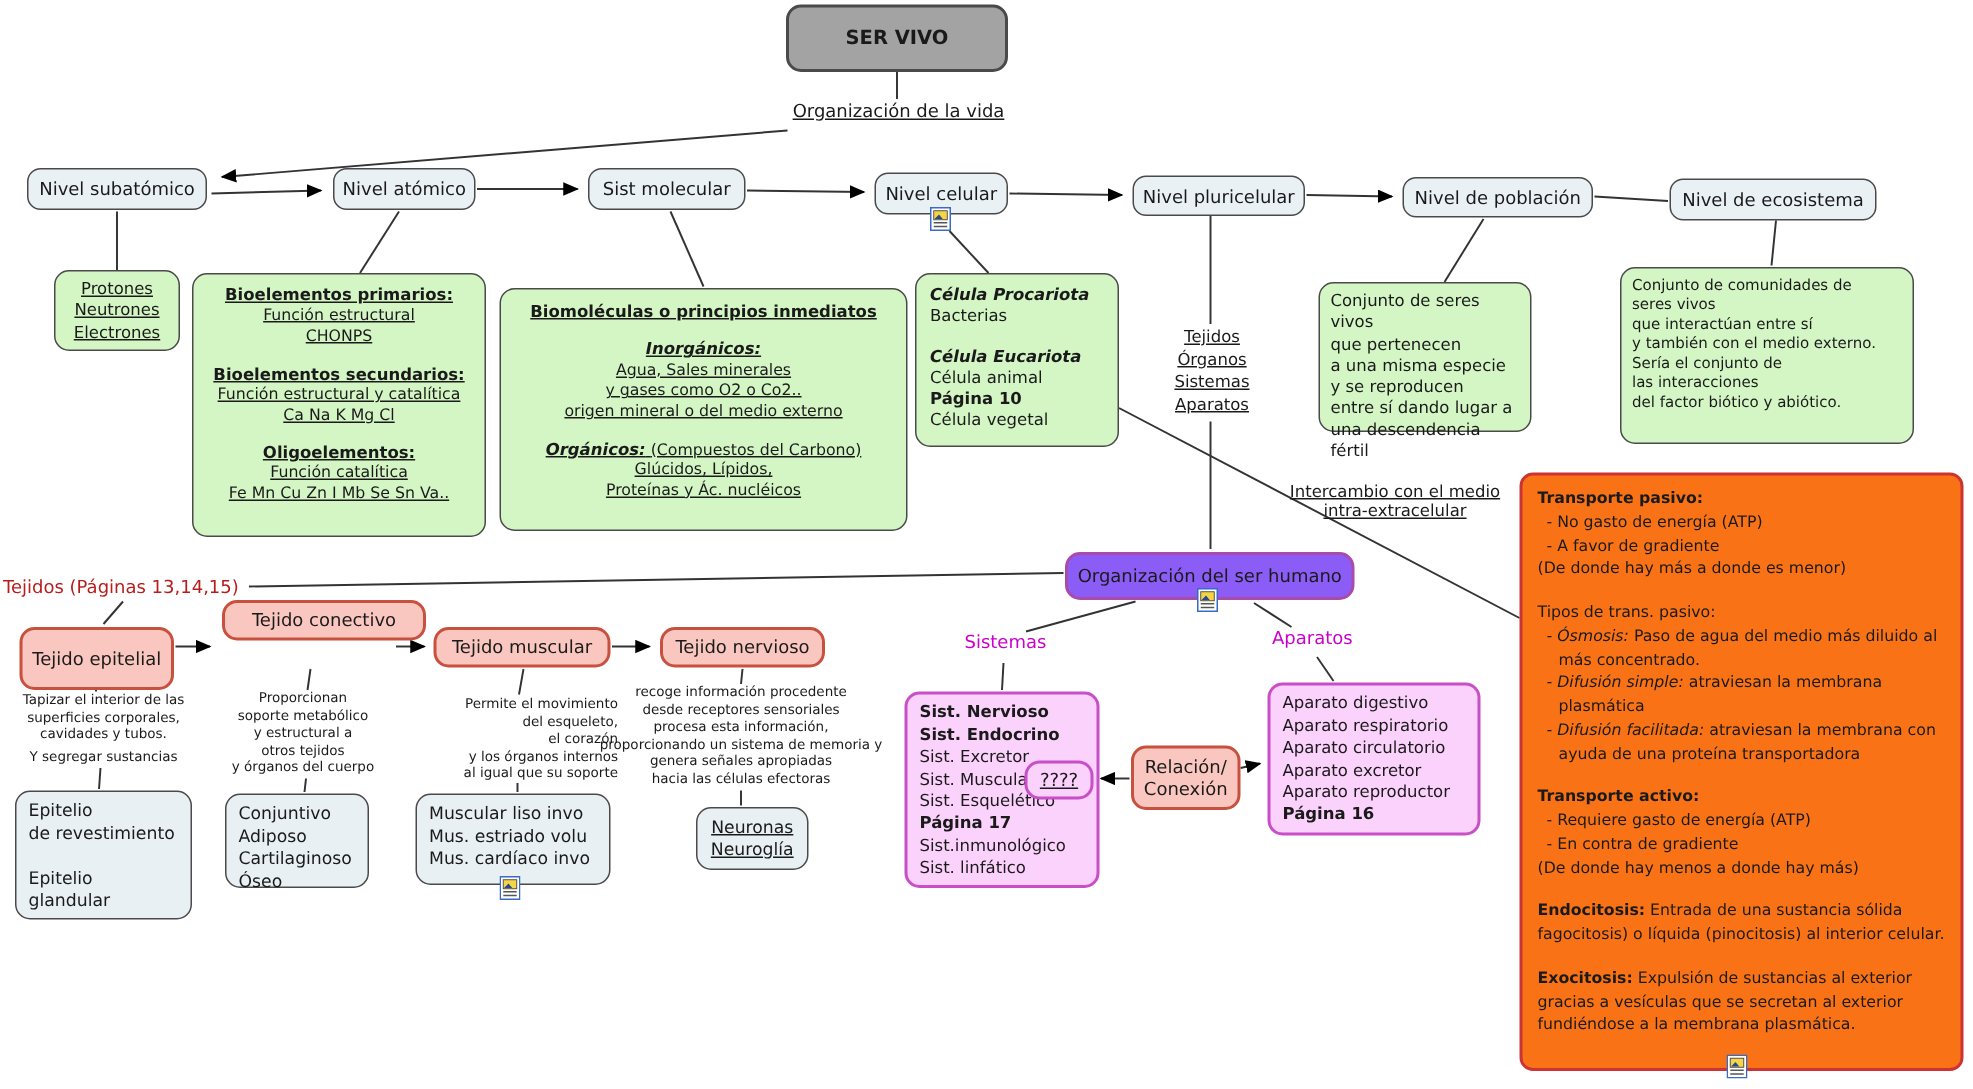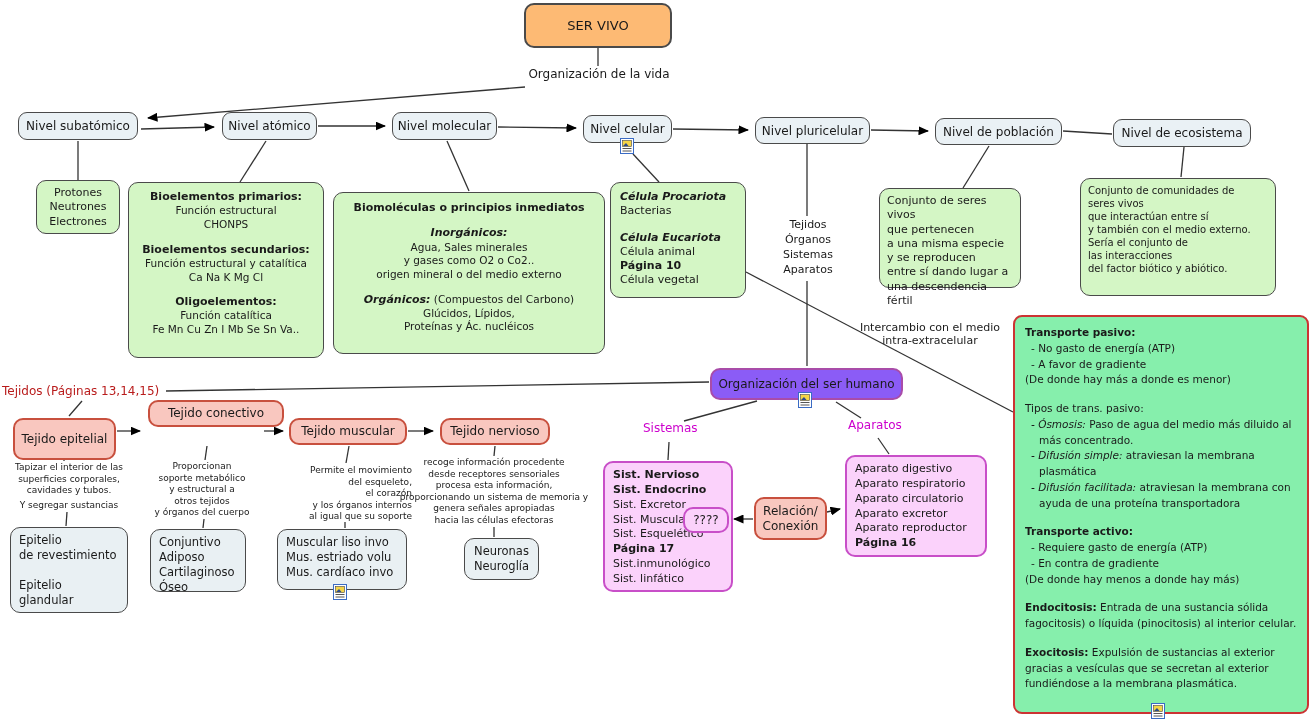--- a/index.html
+++ b/index.html
@@ -4,43 +4,43 @@
 <style>
   html,body{margin:0;padding:0;background:#fff;}
   #canvas{position:relative;width:1315px;height:726px;background:#ffffff;
     font-family:"DejaVu Sans","Liberation Sans",sans-serif;color:#1a1a1a;overflow:hidden;}
   .abs{position:absolute;box-sizing:border-box;}
   svg.wires{left:0;top:0;z-index:1;}
   .z2{z-index:2;}
   .z4{z-index:4;}
   .z5{z-index:5;}
   .ml{white-space:pre-line;}
-  .center{text-align:center;}
+  .center{text-align:center;text-decoration:underline;}
   .node{background:#EAF1F5;border:1.5px solid #4a4a4a;border-radius:9px;
     display:flex;align-items:center;justify-content:center;font-size:12px;text-align:center;}
-  .yellow{background:#fdba74;border:2px solid #4a4a4a;border-radius:10px;
-    display:flex;align-items:center;justify-content:center;font-size:13px;}
+  .yellow{background:#a3a3a3;border:2px solid #4a4a4a;border-radius:10px;
+    display:flex;align-items:center;justify-content:center;font-size:13px;font-weight:bold;}
   .green{background:#D4F6C5;border:1.5px solid #4a4a4a;border-radius:10px;
     font-size:10.5px;line-height:1.3;padding:5px 7px;}
   .gh{font-weight:bold;font-size:11px;}
   .git{font-weight:bold;font-style:italic;font-size:11px;}
   .mt{margin-top:11px;}
   .tissue{background:#F9C7BF;border:2px solid #C8503E;border-radius:10px;
     display:flex;align-items:center;justify-content:center;font-size:12px;text-align:center;line-height:1.25;}
   .sub{background:#E9F0F3;border:1.5px solid #4a4a4a;border-radius:10px;
     font-size:11.5px;line-height:1.3;padding:5px 8px;}
   .desc{font-size:9px;line-height:1.28;text-align:center;}
   .magenta{background:#8b5cf6;border:2px solid #A94CA9;border-radius:10px;
     display:flex;align-items:center;justify-content:center;font-size:12px;}
   .pinkbox{background:#FBD2FB;border:2px solid #C84FC8;border-radius:10px;
     font-size:11px;line-height:1.35;padding:5px 8px;}
   .bold{font-weight:bold;}
   .red-label{color:#b91c1c;font-size:12px;}
   .mag-label{color:#CC00CC;font-size:12px;}
-  .panel{background:#86efac;border:2px solid #CC3333;border-radius:9px;
+  .panel{background:#f97316;border:2px solid #CC3333;border-radius:9px;
     font-size:10.5px;line-height:1.5;padding:8px 10px;overflow:hidden;}
   .gap{height:13px;}
   .ind{padding-left:6px;}
   .tpitem{padding-left:14px;text-indent:-8px;}
   .tpitem i{font-style:italic;}
   .para b{font-weight:bold;}
 </style>
 </head>
 <body>
 
@@ -97,21 +97,21 @@
   </div>
   <div class="abs z2 center" style="left:520px;top:67px;width:158px;font-size:12px;">Organización de la vida</div>
 
   <div class="abs z2 node" style="left:18px;top:112px;width:120px;height:28px;">
       <span>Nivel subatómico</span>
     </div>
   <div class="abs z2 node" style="left:222px;top:112px;width:95px;height:28px;">
       <span>Nivel atómico</span>
     </div>
   <div class="abs z2 node" style="left:392px;top:112px;width:105px;height:28px;">
-      <span>Nivel molecular</span>
+      <span>Sist molecular</span>
     </div>
   <div class="abs z2 node" style="left:583px;top:115px;width:89px;height:28px;">
       <span>Nivel celular</span>
     </div>
   <div class="abs z2 node" style="left:755px;top:117px;width:115px;height:27px;">
       <span>Nivel pluricelular</span>
     </div>
   <div class="abs z2 node" style="left:935px;top:118px;width:127px;height:27px;">
       <span>Nivel de población</span>
     </div>

